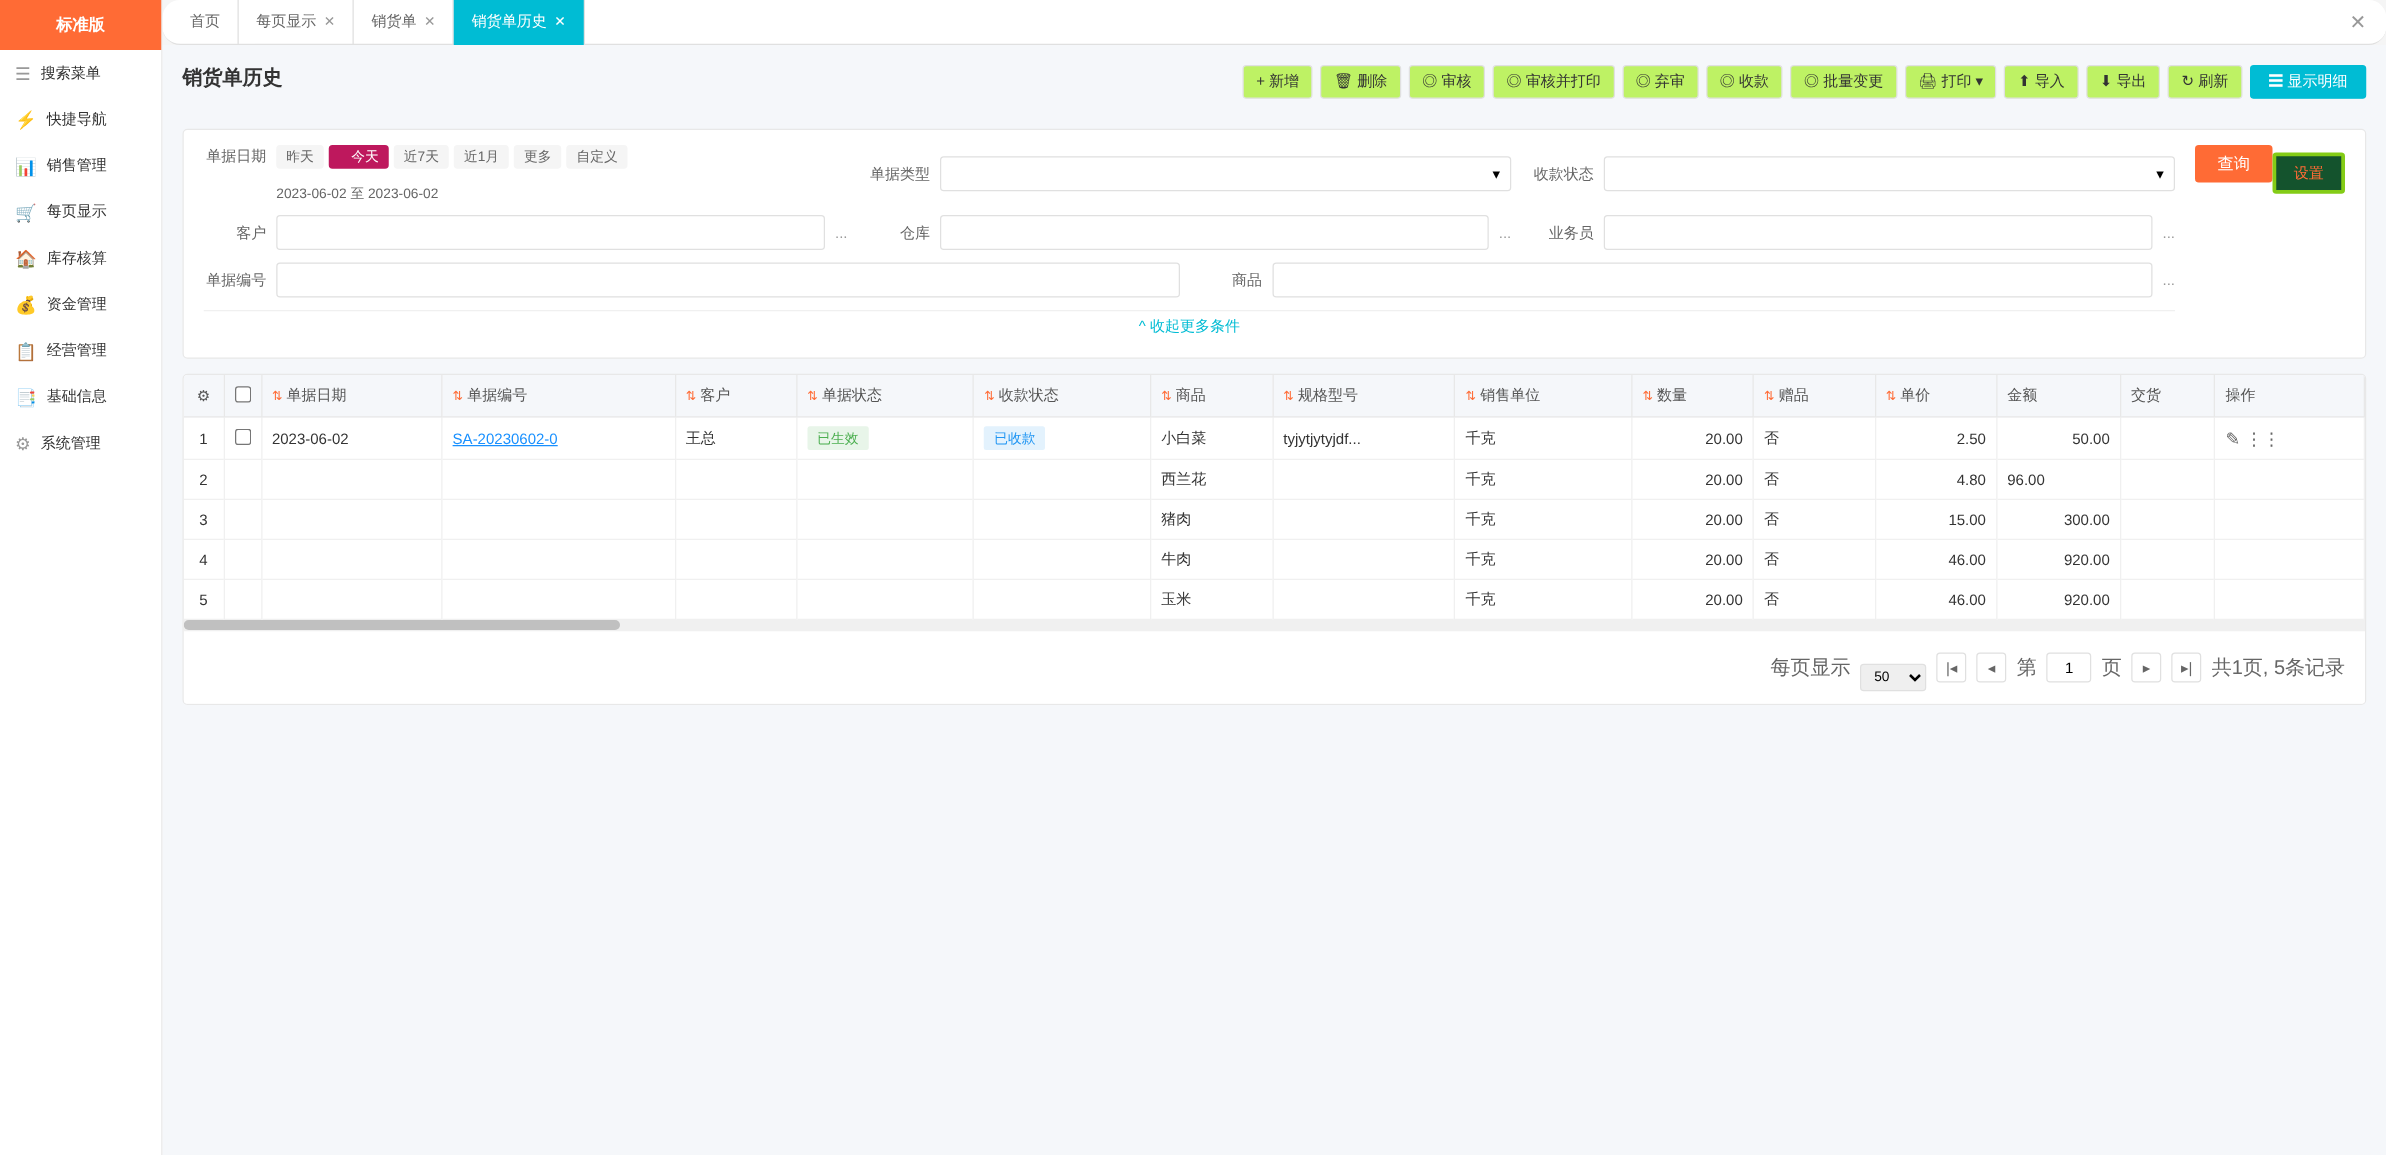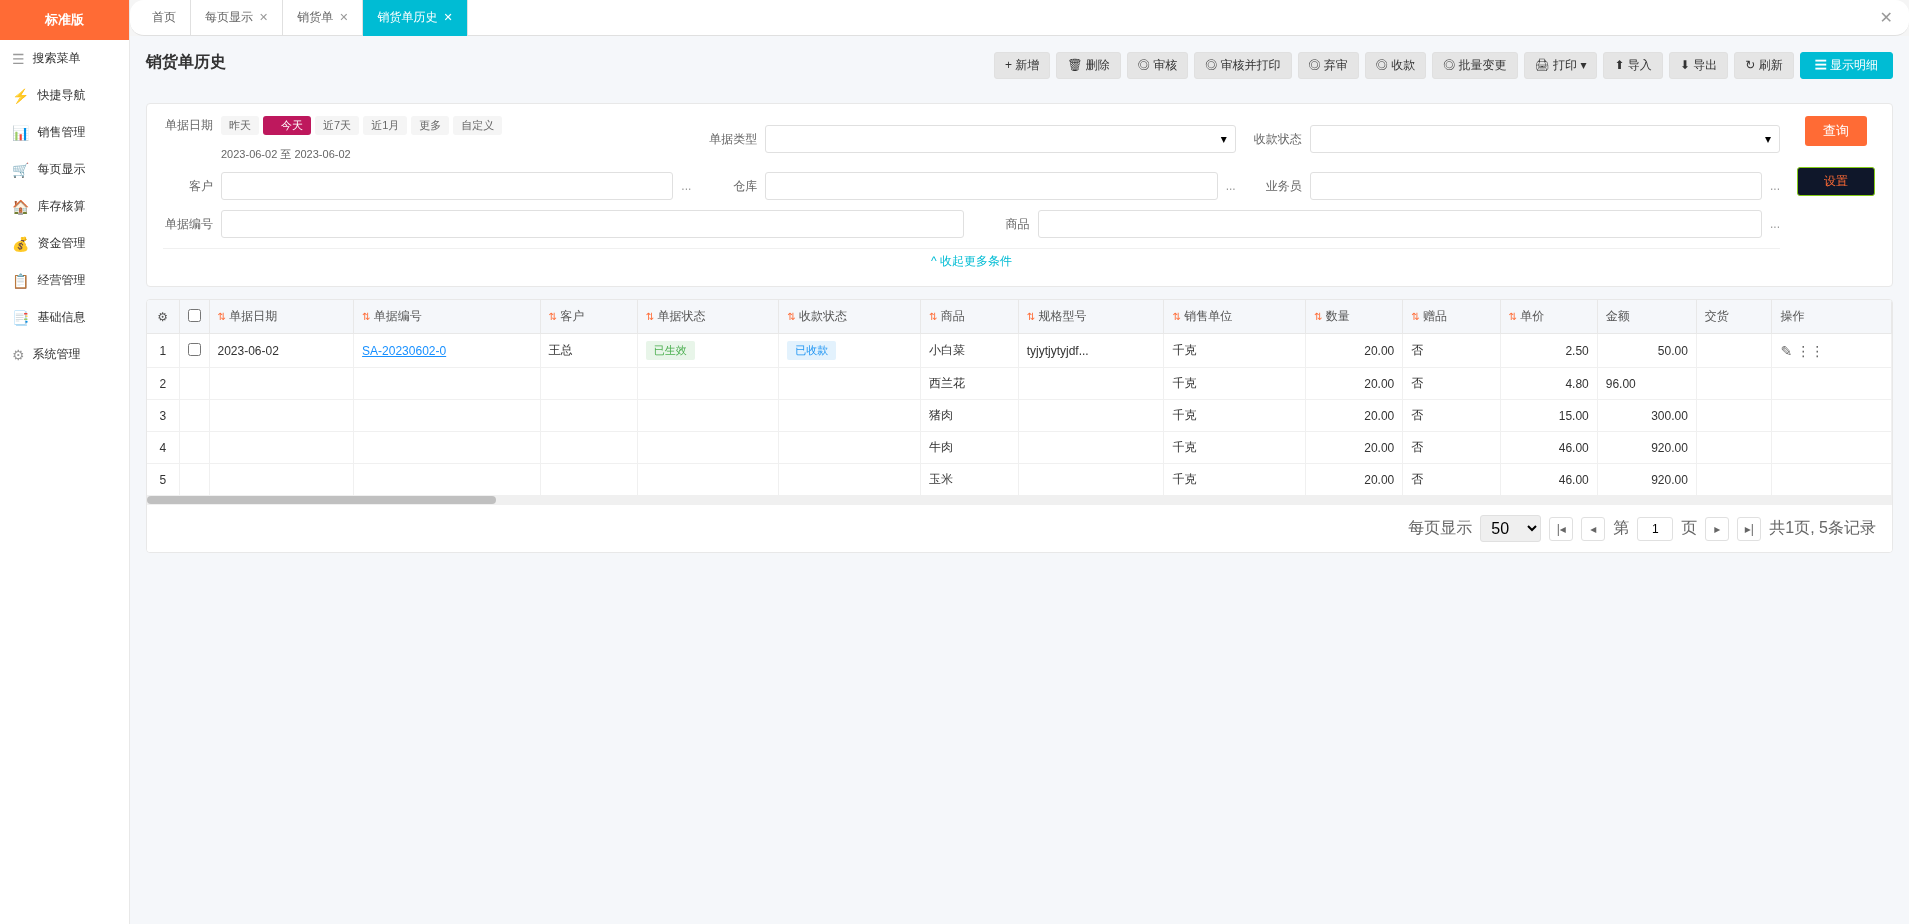--- a/index.html
+++ b/index.html
@@ -105,21 +105,21 @@
       gap: 6px;
       margin-bottom: 12px;
       flex-wrap: wrap;
     }
     .toolbar-btn {
       display: flex;
       align-items: center;
       gap: 3px;
       padding: 4px 10px;
       border: 1px solid #e0e0e0;
-      background: #e5e5e5;
+      background: #bef264;
       border-radius: 3px;
       cursor: pointer;
       font-size: 12px;
       color: #333;
     }
     .show-detail-btn {
       background: #00bcd4;
       color: #fff;
       border-color: #00bcd4;
       padding: 4px 14px;
@@ -215,24 +215,24 @@
     .query-btn {
       background: #ff6b35;
       color: #fff;
       border: none;
       padding: 6px 18px;
       border-radius: 3px;
       cursor: pointer;
       font-size: 13px;
     }
     .settings-btn {
-      background: #0f172a;
+      background: #14532d;
       color: #ff6b35;
-      border: 1px solid #84cc16;
-      padding: 5px 26px;
+      border: 3px solid #84cc16;
+      padding: 5px 14px;
       border-radius: 3px;
       cursor: pointer;
       font-size: 12px;
       display: block;
       margin-top: 6px;
     }
 
     
     .data-table {
       background: #fff;
@@ -303,21 +303,22 @@
       justify-content: flex-end;
       padding: 10px 16px;
       gap: 8px;
       background: #fff;
       border-top: 1px solid #f0f0f0;
     }
     .page-size-select {
       border: 1px solid #e0e0e0;
       border-radius: 3px;
       padding: 3px 6px;
-      font-size: 16px;
+      font-size: 11px;
+      margin-top: 16px;
     }
     .page-btn {
       width: 24px;
       height: 24px;
       border: 1px solid #e0e0e0;
       background: #fff;
       border-radius: 3px;
       cursor: pointer;
       display: flex;
       align-items: center;
@@ -343,24 +344,24 @@
     }
     .scroll-thumb {
       height: 8px;
       width: 20%;
       background: #c0c0c0;
       border-radius: 4px;
     }
 
     .filter-side-actions {
       display: flex;
-      flex-direction: column;
-      align-items: center;
+      flex-direction: row;
+      align-items: flex-start;
       justify-content: center;
-      gap: 15px;
+      gap: 0;
       min-width: 80px;
     }
   </style>
 </head>
 <body>
 
 <div class="sidebar">
   <div class="sidebar-logo">
     <span>标准版</span>
   </div>

